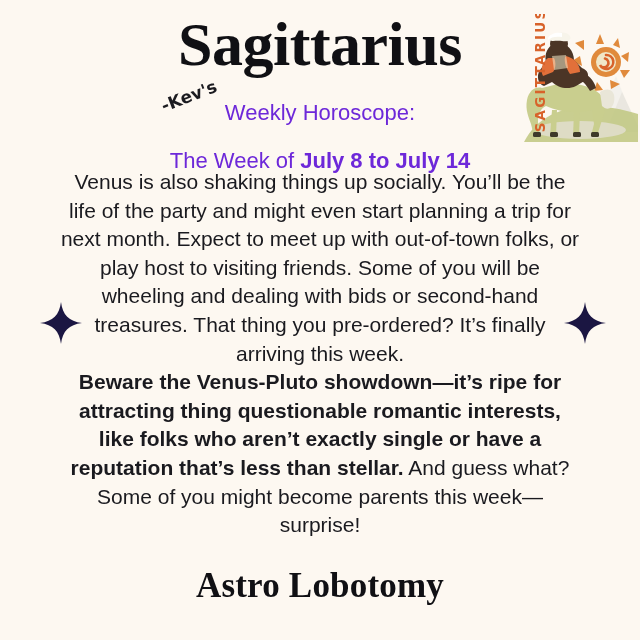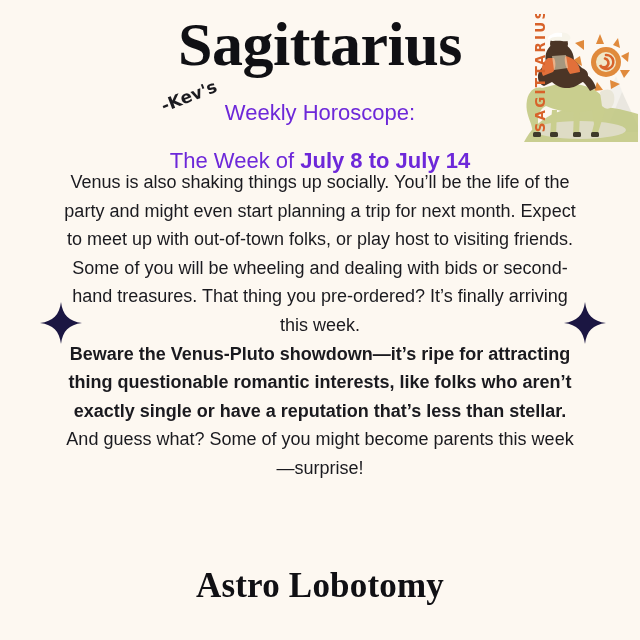--- a/index.html
+++ b/index.html
@@ -86,21 +86,21 @@
   #subhead .line2 { display: block; margin-top: 14px; }
   #subhead b { font-weight: bold; }
 
   
   #body-copy {
     position: absolute;
     top: 168px;
     left: 60px;
     width: 520px;
     text-align: center;
-    font-size: 18px;
+    font-size: 21px;
     line-height: 28.6px;
     color: #1a1a1f;
   }
   #body-copy p { margin: 0; }
   #body-copy .strong { font-weight: bold; }
 
   
   #footer-mark {
     position: absolute;
     top: 566px;

